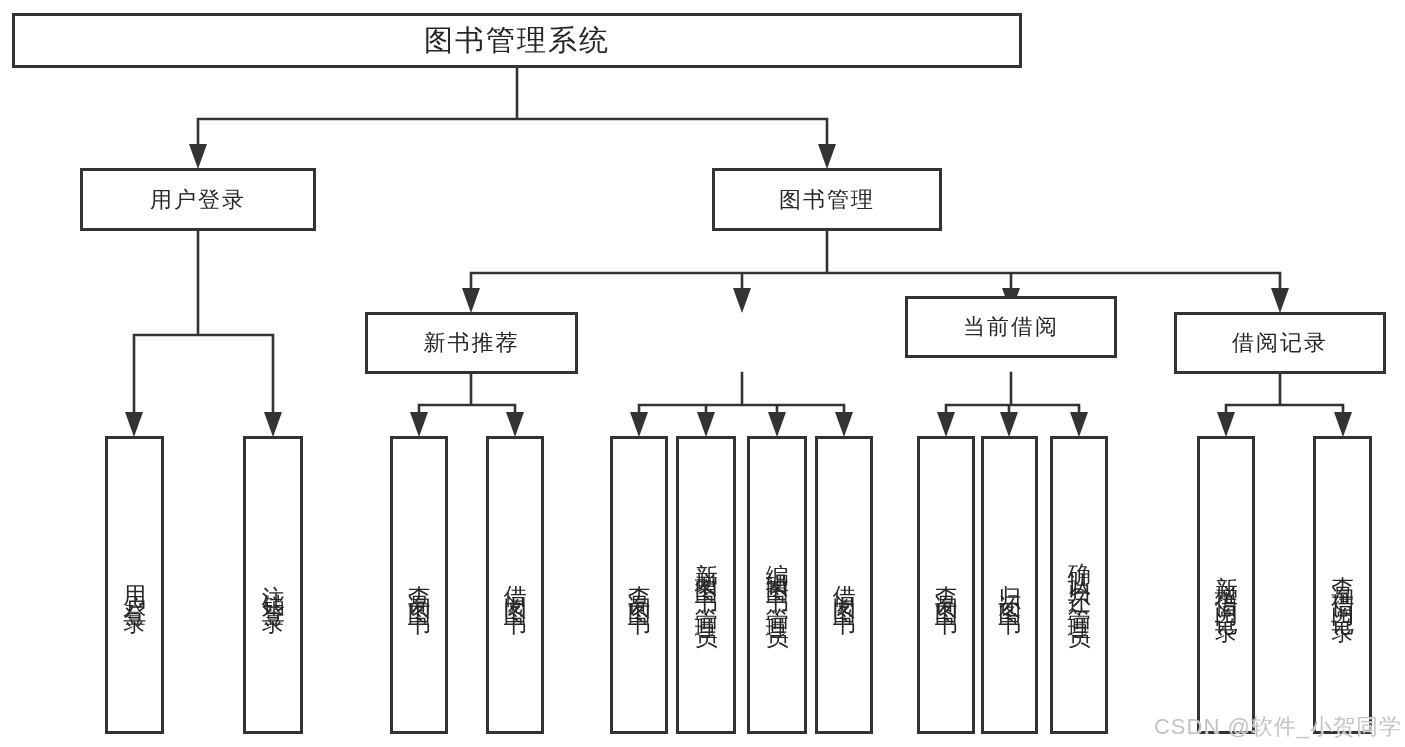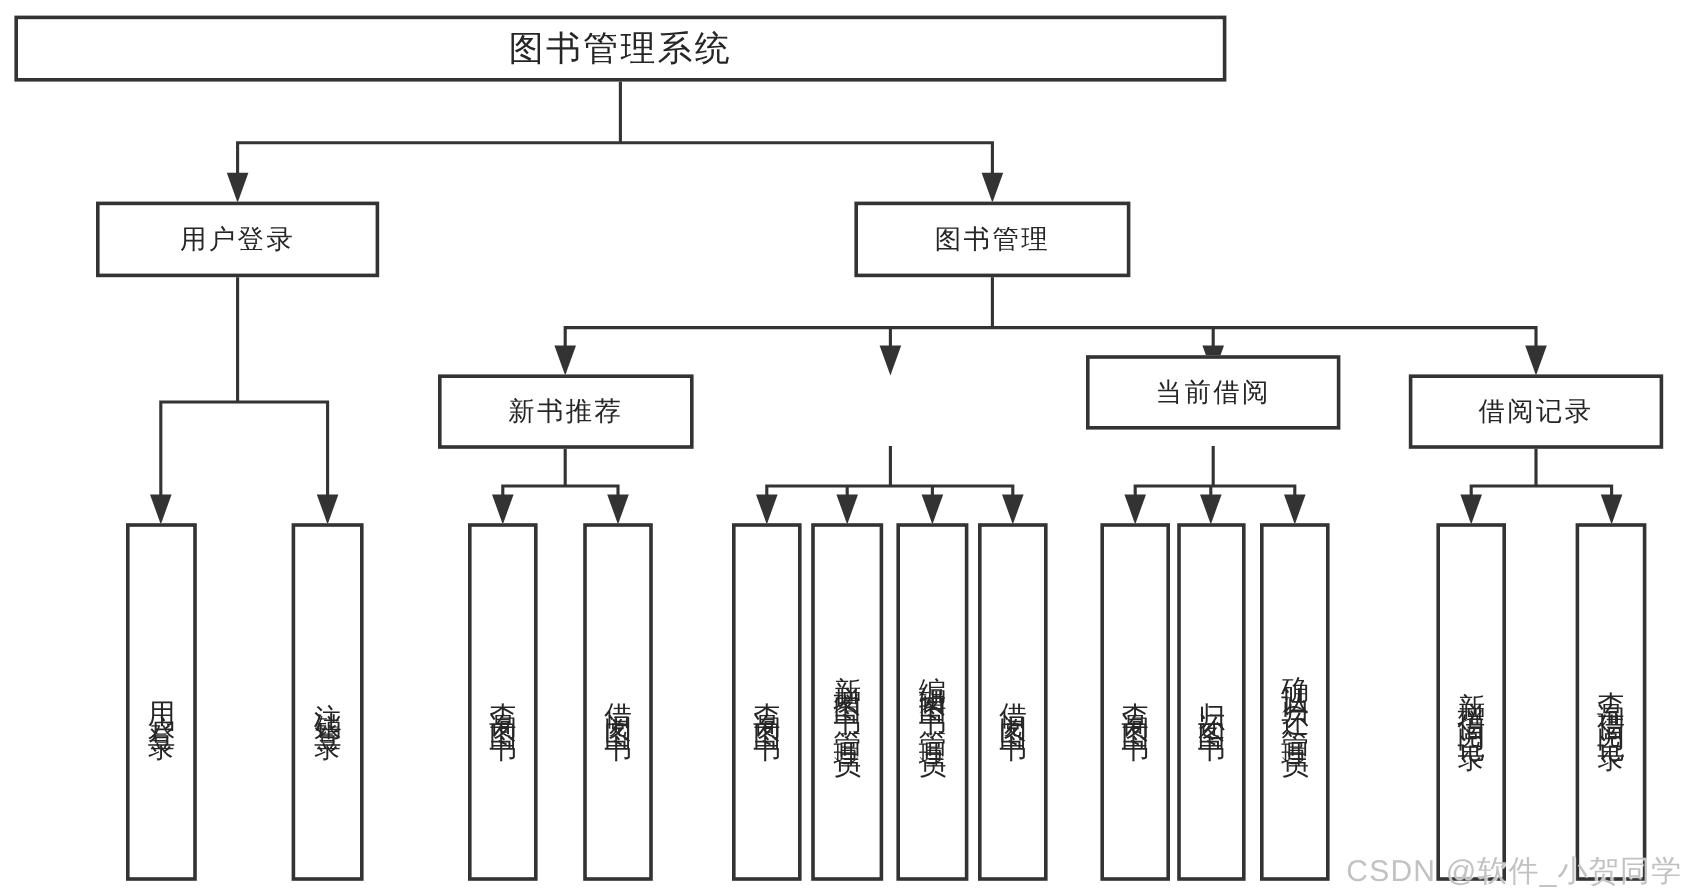--- a/index.html
+++ b/index.html
@@ -50,21 +50,21 @@
     text-orientation: mixed;
     font-size: 23px;
     letter-spacing: 9px;
     line-height: 1.1;
     white-space: nowrap;
   }
   .watermark {
     position: absolute;
     right: 3px;
     bottom: 5px;
-    font-size: 25px;
+    font-size: 22px;
     letter-spacing: 1px;
     color: #c2c2c2;
     text-shadow: 1px 1px 1px rgba(255,255,255,0.9);
     z-index: 5;
   }
   svg line, svg path { stroke: #333333; stroke-width: 2.6; fill: none; stroke-linecap: square; }
   svg polygon { fill: #333333; stroke: none; }
 </style>
 </head>
 <body>

